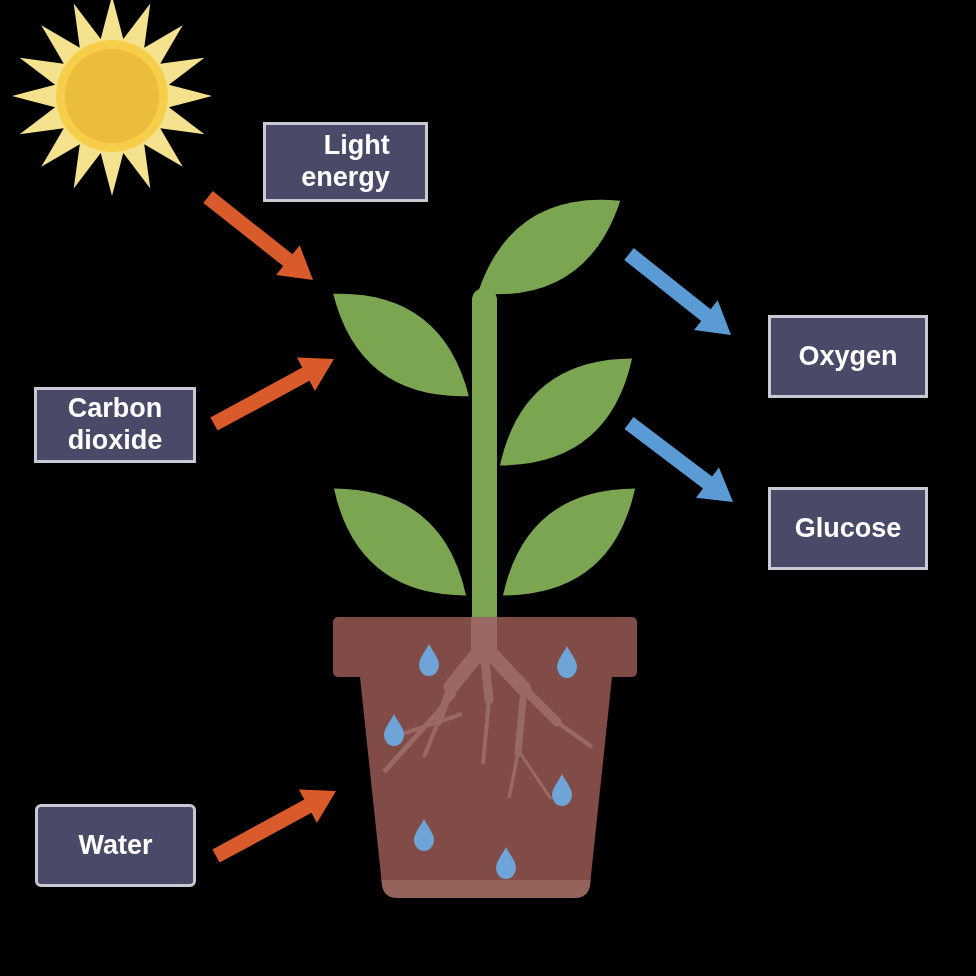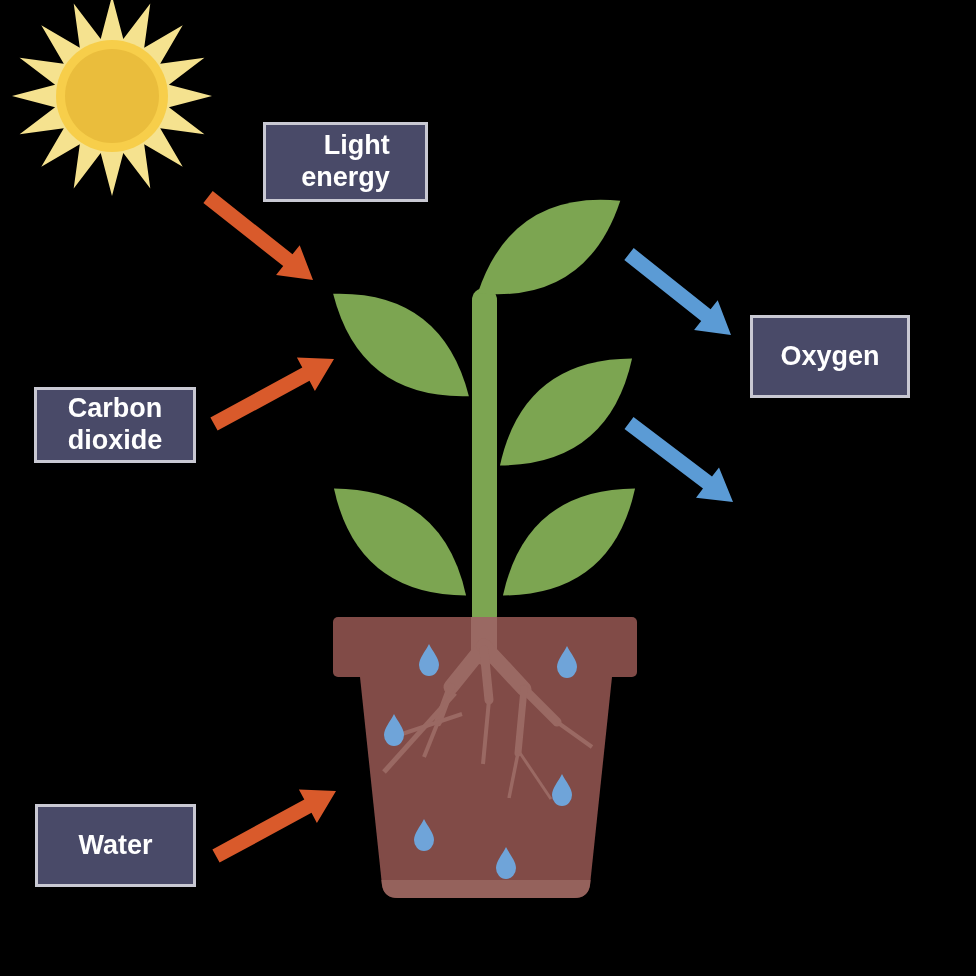--- a/index.html
+++ b/index.html
@@ -56,22 +56,22 @@
     font-size:27px;
     line-height:1.18;
     display:flex;
     align-items:center;
     justify-content:center;
     text-align:center;
     white-space:pre-line;
   }
   .lbl-light{left:263px;top:122px;width:165px;height:80px;text-align:right;}
   .lbl-co2{left:34px;top:363px;width:162px;height:76px;margin-top:24px;}
-  .lbl-water{left:35px;top:804px;width:161px;height:83px;}
-  .lbl-oxygen{left:750px;top:315px;width:160px;height:83px;}
+  .lbl-water{left:35px;top:804px;width:161px;height:83px;border-radius:6px;}
+  .lbl-oxygen{left:768px;top:315px;width:160px;height:83px;}
   .lbl-glucose{left:768px;top:487px;width:160px;height:83px;}
 </style>
 </head>
 <body>
 
 <div class="canvas">
 
   <svg class="art" viewBox="0 0 976 976" aria-hidden="true">
     <defs>
       <path id="leafShape" d="M -85,0 Q 0,-68 85,0 Q 0,68 -85,0 Z"></path>
@@ -139,13 +139,14 @@
       <polygon class="arrow-out" points="624.5,429.0 703.0,488.6 696.0,497.7 733,502 719.0,467.5 712.0,476.6 633.5,417.0"></polygon>
     </g>
   </svg>
 
   <div class="label lbl-light">Light
 energy</div>
   <div class="label lbl-co2">Carbon
 dioxide</div>
   <div class="label lbl-water">Water</div>
   <div class="label lbl-oxygen">Oxygen</div>
+  <div class="label lbl-glucose">Glucose</div>
 </div>
 
 </body></html>

